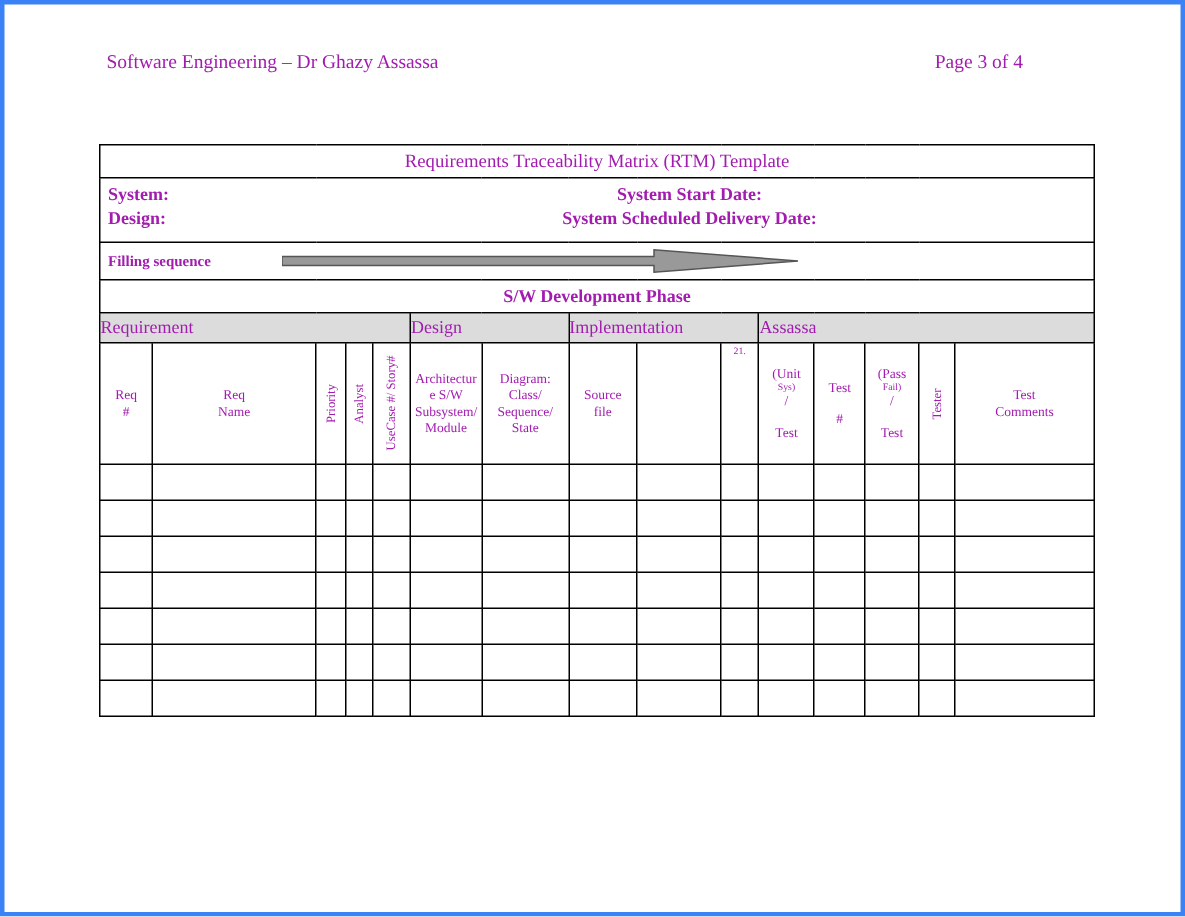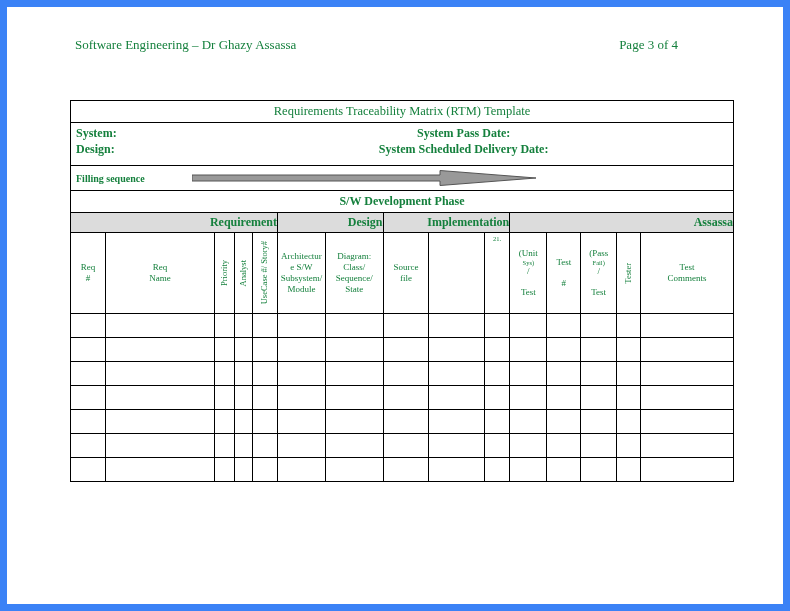--- a/index.html
+++ b/index.html
@@ -1,40 +1,40 @@
 <!DOCTYPE html>
 <html><head>
 <meta charset="utf-8">
 <style>
   html,body { margin:0; padding:0; background:#ffffff; }
   .canvas {
     position:relative; width:790px; height:611px; background:#ffffff;
-    border:7px solid #3b82f6; box-sizing:border-box;
-    font-family:"Liberation Serif","DejaVu Serif",serif; color:#15803d;
+    border:3px solid #3b82f6; box-sizing:border-box;
+    font-family:"Liberation Serif","DejaVu Serif",serif; color:#a21caf;
   }
   .doc-header {
     position:absolute; left:68px; right:105px; top:30px;
     display:flex; justify-content:space-between; font-size:13px;
   }
   table.rtm {
     position:absolute; left:63px; top:93px; width:664px;
     border-collapse:collapse; table-layout:fixed;
   }
   table.rtm td { border:1px solid #000; padding:0; overflow:hidden; }
   .title-row td { height:21px; text-align:center; font-weight:normal; font-size:12.5px;margin-left:20px; }
   .info-row td { height:42px; vertical-align:top; }
   .info-grid { display:flex; font-weight:bold; font-size:12px; line-height:16px; padding:2px 0 6px 5px;justify-content:space-between; }
   .info-left { width:18%; }
   .info-right { flex:1; text-align:center; }
   .fill-row td { height:24px; }
   .fill-wrap { display:flex; align-items:center; padding-left:5px; }
   .fill-label { font-weight:bold; font-size:10px; white-space:nowrap; }
   .fill-wrap svg { margin-left:47px; display:block; }
   .banner-row td { height:21px; text-align:center; font-weight:bold; font-size:12px; }
-  .phase-row td { height:19px; text-align:right; font-weight:bold; font-size:12px; background:#dcdcdc; }
+  .phase-row td { height:19px; text-align:left; font-weight:normal; font-size:12px; background:#dcdcdc; }
   .colhead-row td { height:80px; text-align:center; vertical-align:middle; font-size:9px; line-height:1.25; overflow-wrap:anywhere; }
   .colhead-row td.pad { padding:0 1px; }
   .colhead-row td.tiny-top { vertical-align:top; }
   .rot {
     writing-mode:vertical-rl; transform:rotate(180deg);
     margin:0 auto; font-size:8.5px; max-height:70px; line-height:1.1;
   }
   .ln { display:block; }
   .ln.small { font-size:6.5px; line-height:1.1; }
   .ln.gap { margin-top:9px; }
@@ -77,21 +77,21 @@
     </tr>
 
     <tr class="info-row">
       <td colspan="15">
         <div class="info-grid">
           <div class="info-left">
             <div>System:</div>
             <div>Design:</div>
           </div>
           <div class="info-right">
-            <div>System Pass Date:</div>
+            <div>System Start Date:</div>
             <div>System Scheduled Delivery Date:</div>
           </div>
         </div>
       </td>
     </tr>
 
     <tr class="fill-row">
       <td colspan="15">
         <div class="fill-wrap">
           <span class="fill-label">Filling sequence</span>

